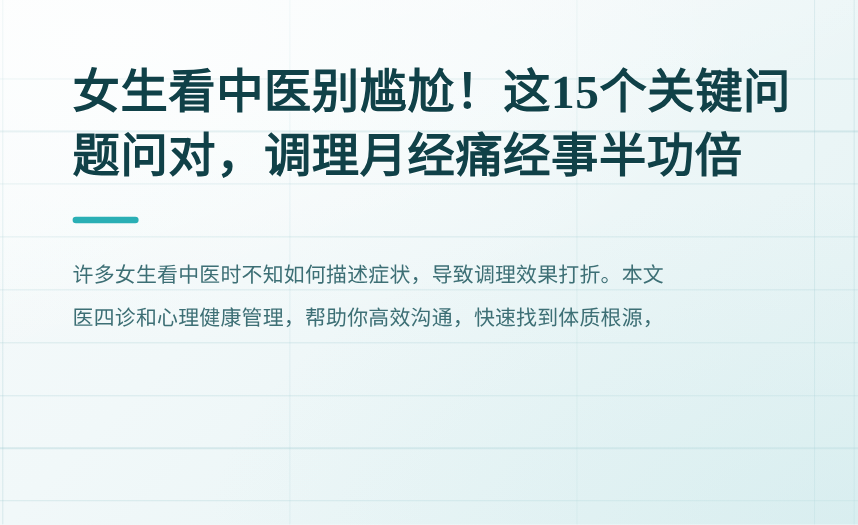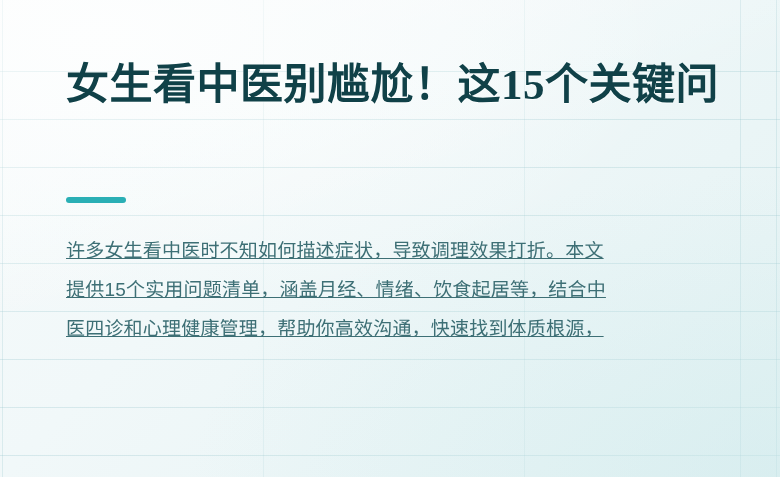--- a/index.html
+++ b/index.html
@@ -108,21 +108,20 @@
   #summary {
     position:absolute;
     left:0;
     top:231px;
     width:646px;
     font-family:"Liberation Sans", "DejaVu Sans", sans-serif;
     font-size:19px;
     line-height:39px;
     letter-spacing:0.2px;
     color:#3d6f75;
-    text-decoration:underline;
   }
   #summary .sl { display:block; white-space:nowrap; }
 </style>
 </head>
 <body>
 
 <div id="cover">
 
   <div id="grid-h"></div>
 
@@ -133,24 +132,24 @@
     <i class="v4"></i>
     <i class="v5"></i>
   </div>
 
   <div id="wash"></div>
 
   <div id="content">
 
     <h1 id="title">
       <span class="tl">女生看中医别尴尬！这15个关键问</span>
+      <span class="tl">题问对，调理月经痛经事半功倍</span>
     </h1>
 
     <div id="accent-bar"></div>
 
     <p id="summary">
       <span class="sl">许多女生看中医时不知如何描述症状，导致调理效果打折。本文</span>
-      <span class="sl">提供15个实用问题清单，涵盖月经、情绪、饮食起居等，结合中</span>
       <span class="sl">医四诊和心理健康管理，帮助你高效沟通，快速找到体质根源，</span>
     </p>
 
   </div>
 </div>
 
 </body></html>

